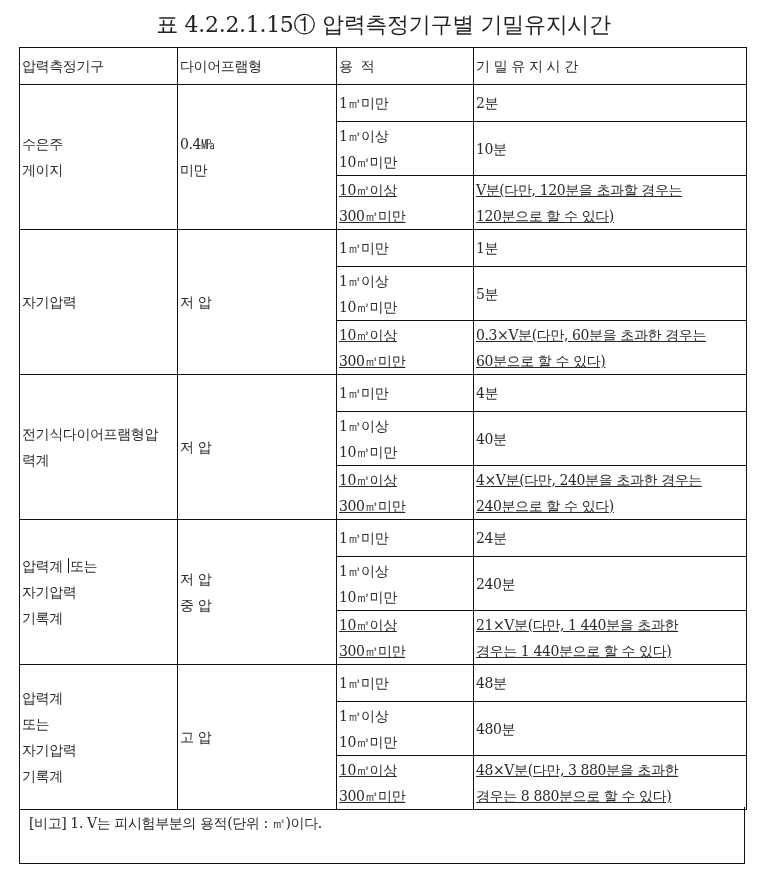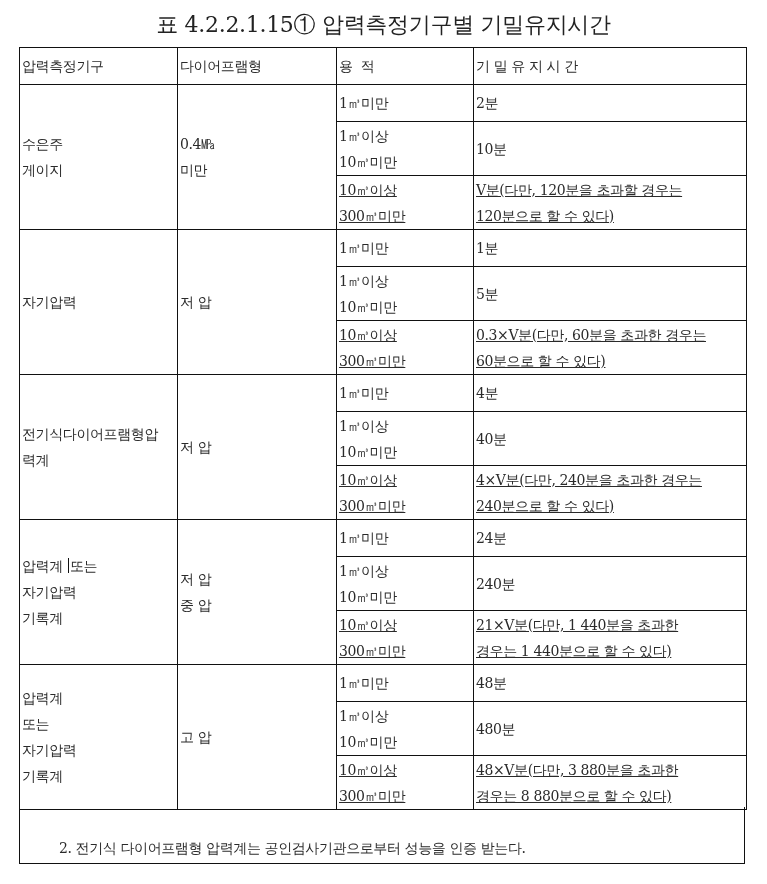--- a/index.html
+++ b/index.html
@@ -280,14 +280,14 @@
       </td>
       <td>
         <span class="line">48×V분(다만, 3 880분을 초과한</span>
         <span class="line">경우는 8 880분으로 할 수 있다)</span>
       </td>
     </tr>
   </tbody>
 </table>
 
 <div class="notes">
-  <div class="n2">2. 전기식 다이어프램형 압력계는 공인검사기관으로부터 성능을 인증 받는다.</div>
+  <div class="n1">[비고] 1. V는 피시험부분의 용적(단위 : ㎥)이다.</div>
 </div>
 
 </body></html>

